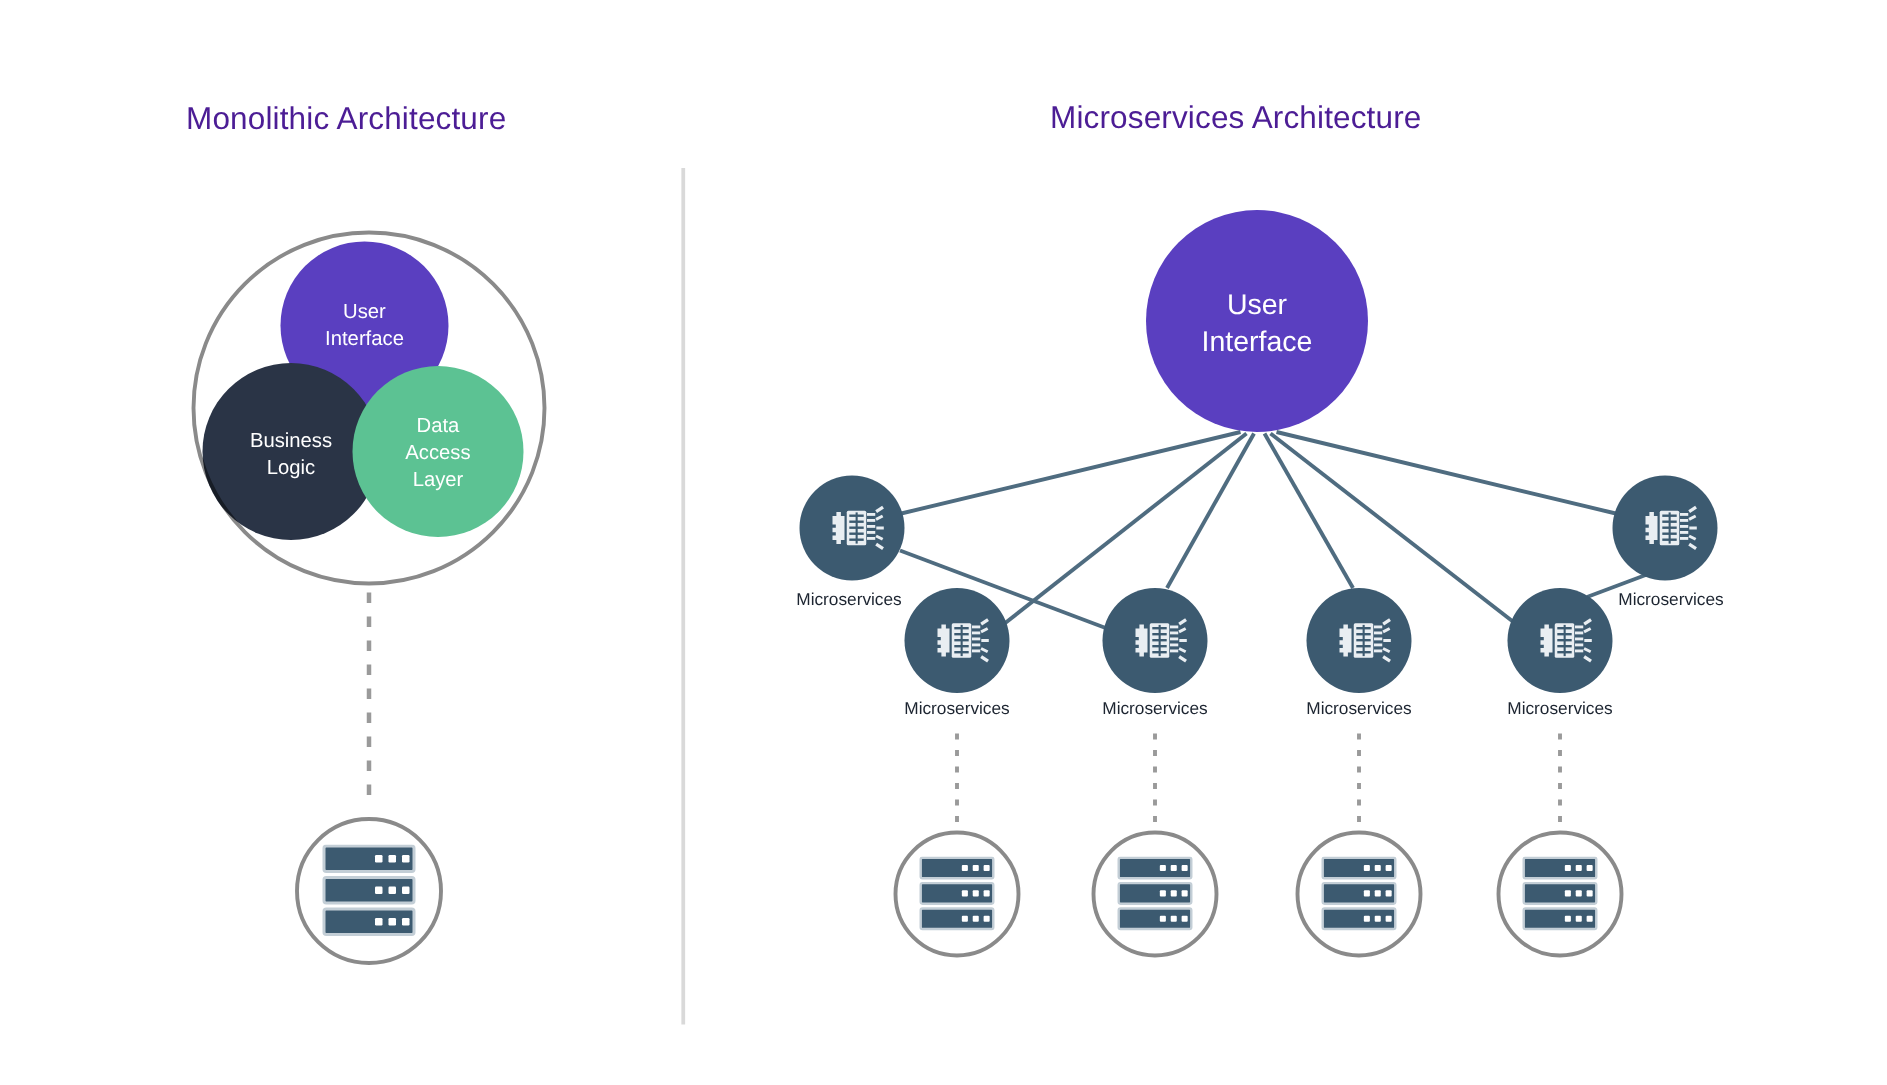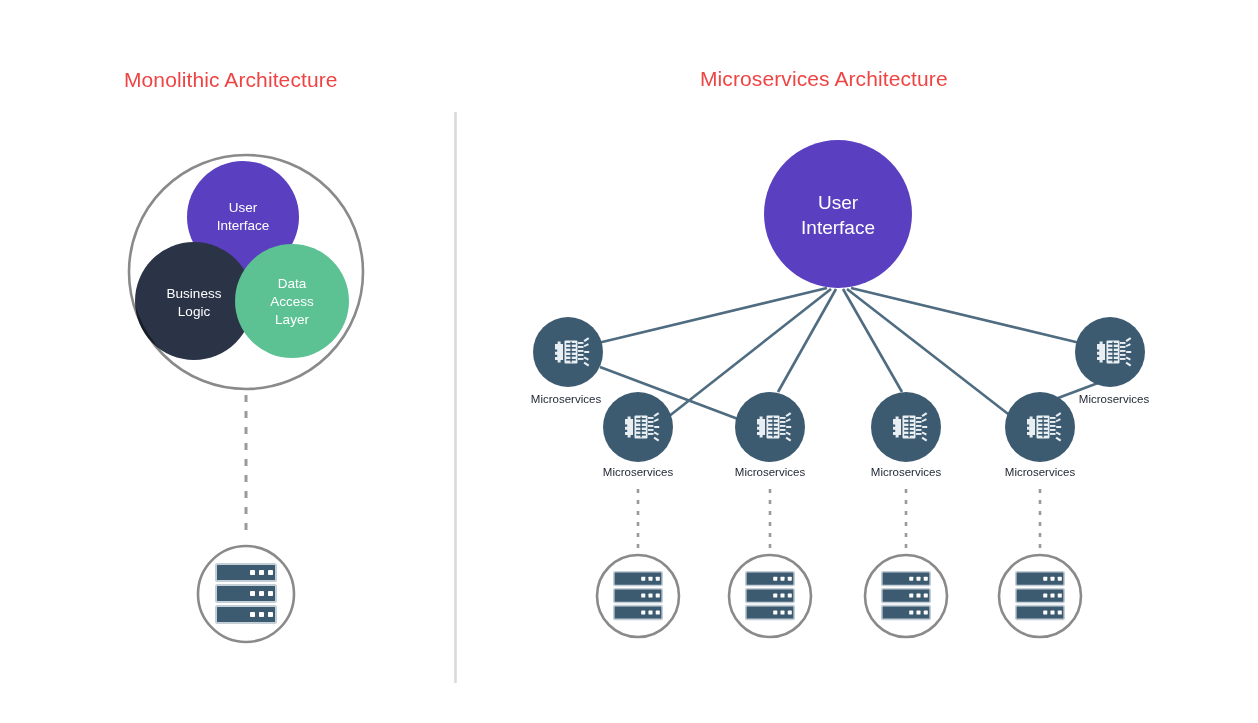--- a/index.html
+++ b/index.html
@@ -7,21 +7,21 @@
   body{
     width:1258px;height:723px;position:relative;overflow:hidden;
     font-family:"Liberation Sans","DejaVu Sans",sans-serif;
     background:#ffffff;
   }
   #canvas{position:absolute;left:0;top:0;width:1258px;height:723px;}
   .ttl{
     position:absolute;
     font-size:21px;
     font-weight:400;
-    color:#ef4444;
+    color:#4c1d95;
     letter-spacing:0.1px;
     white-space:nowrap;
   }
   #title-monolithic{left:124px;top:68px;}
   #title-microservices{left:700px;top:67px;}
   svg{display:block;}
   .ms-label{
     font-family:"Liberation Sans","DejaVu Sans",sans-serif;
     font-size:11.5px;
     fill:#1d2531;

